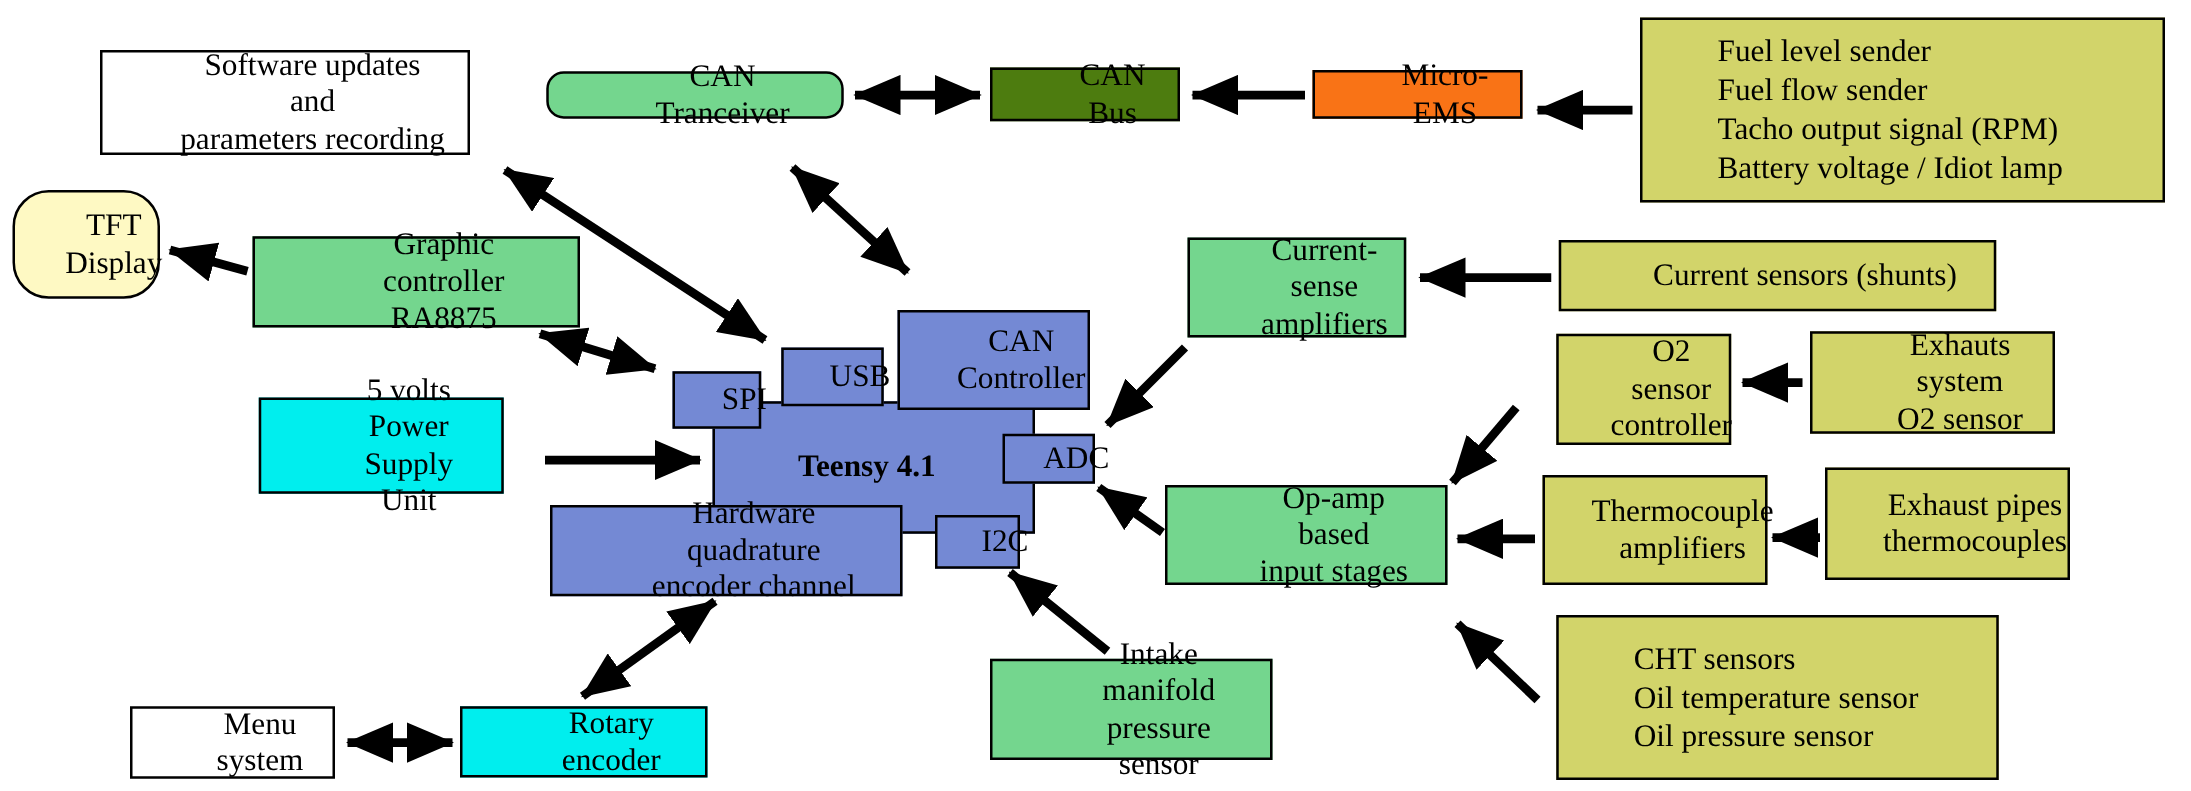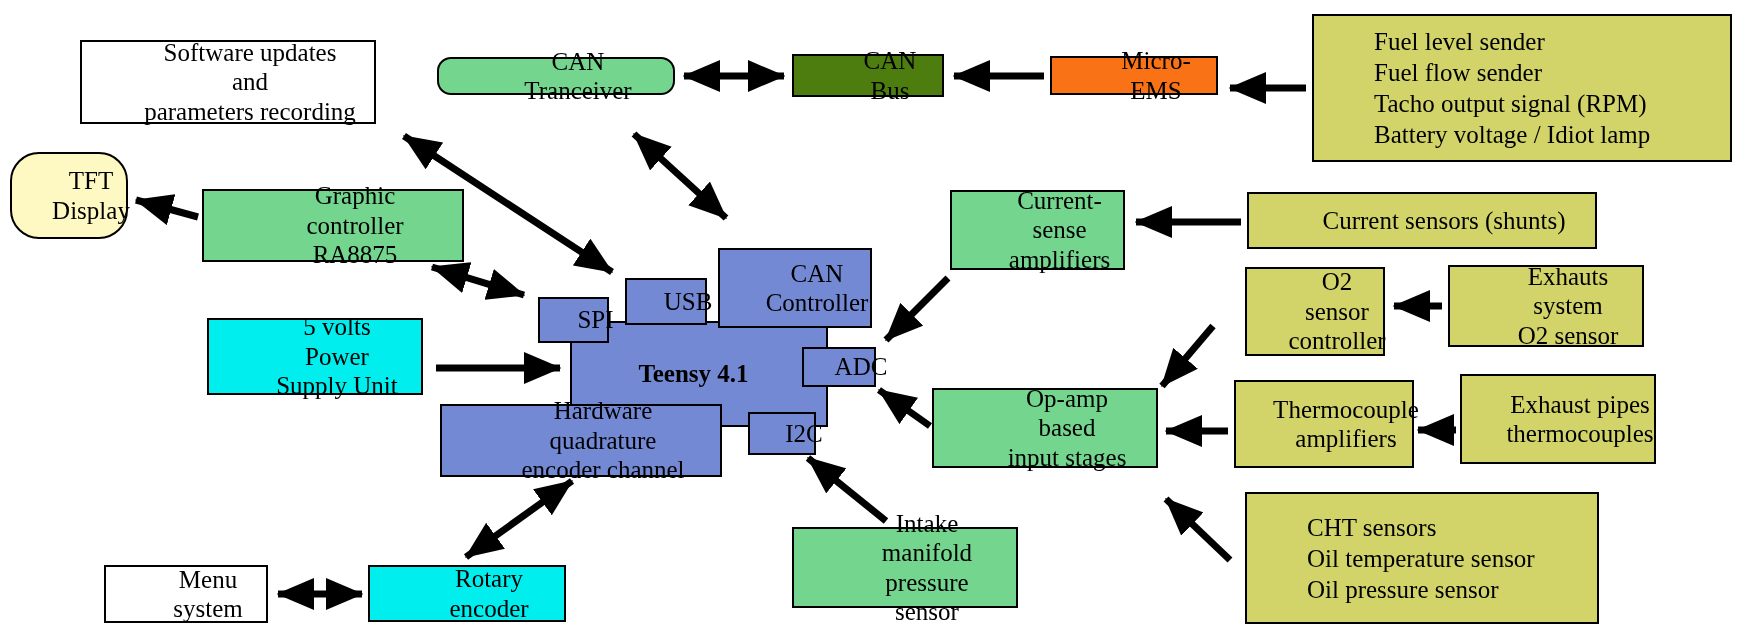--- a/index.html
+++ b/index.html
@@ -81,21 +81,21 @@
 Battery voltage / Idiot lamp</div>
     </div>
     <div class="node node-tft-display" style="left: 10px; top: 152px; width: 118px; height: 87px; background: #fef9c3; border-radius: 29px;">
       <div class="lbl">TFT
 Display</div>
     </div>
     <div class="node node-graphic-controller" style="left: 202px; top: 189px; width: 262px; height: 73px; background: rgb(116, 214, 142);">
       <div class="lbl">Graphic controller
 RA8875</div>
     </div>
-    <div class="node node-psu" style="left: 207px; top: 318px; width: 216px; height: 77px; background: rgb(0, 238, 238);">
+    <div class="node node-psu" style="left: 207px; top: 318px; width: 196px; height: 77px; background: rgb(0, 238, 238);">
       <div class="lbl">5 volts Power
 Supply Unit</div>
     </div>
     <div class="node node-teensy" style="left: 570px; top: 321px; width: 258px; height: 106px; background: rgb(116, 137, 212); font-weight: bold;">
       <div class="lbl">Teensy 4.1</div>
     </div>
     <div class="node node-hw-quadrature" style="left: 440px; top: 404px; width: 282px; height: 73px; background: rgb(116, 137, 212);">
       <div class="lbl">Hardware quadrature
 encoder channel</div>
     </div>

